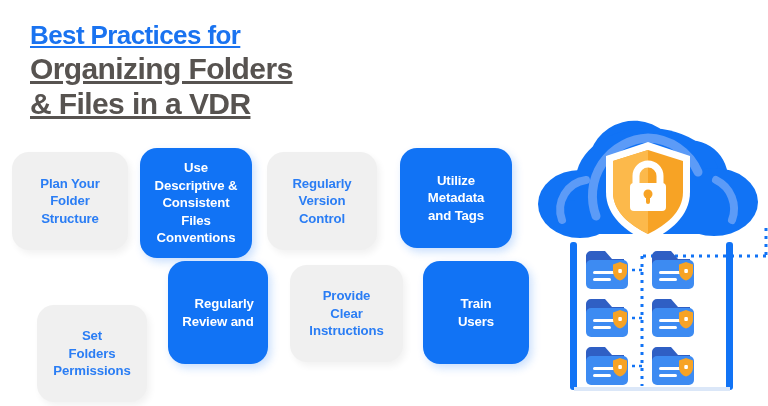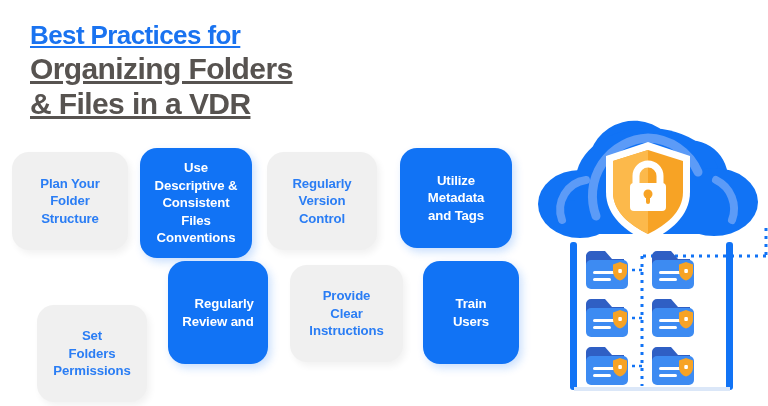--- a/index.html
+++ b/index.html
@@ -129,21 +129,21 @@
         <span>Review and</span>
       </div>
     </div>
     <div class="card light" style="left: 290px; top: 265px; width: 113px; height: 97px;">
       <div>
         <span>Provide</span>
         <span>Clear</span>
         <span>Instructions</span>
       </div>
     </div>
-    <div class="card blue" style="left: 423px; top: 261px; width: 96px; height: 103px;">
+    <div class="card blue" style="left: 423px; top: 261px; width: 106px; height: 103px;">
       <div>
         <span>Train</span>
         <span>Users</span>
       </div>
     </div>
   </div>
 
 <div id="illustration">
   <svg width="250" height="302" viewBox="0 0 250 302" xmlns="http://www.w3.org/2000/svg">
 

